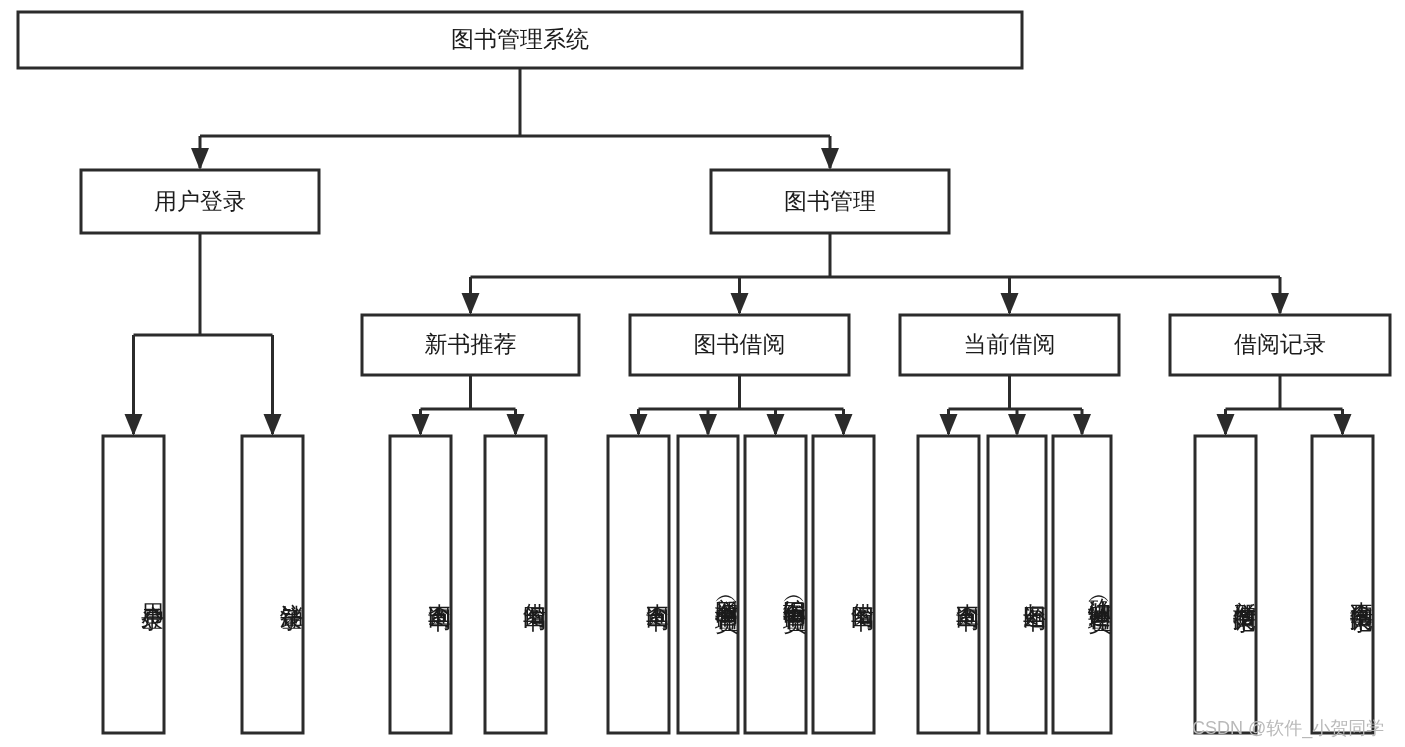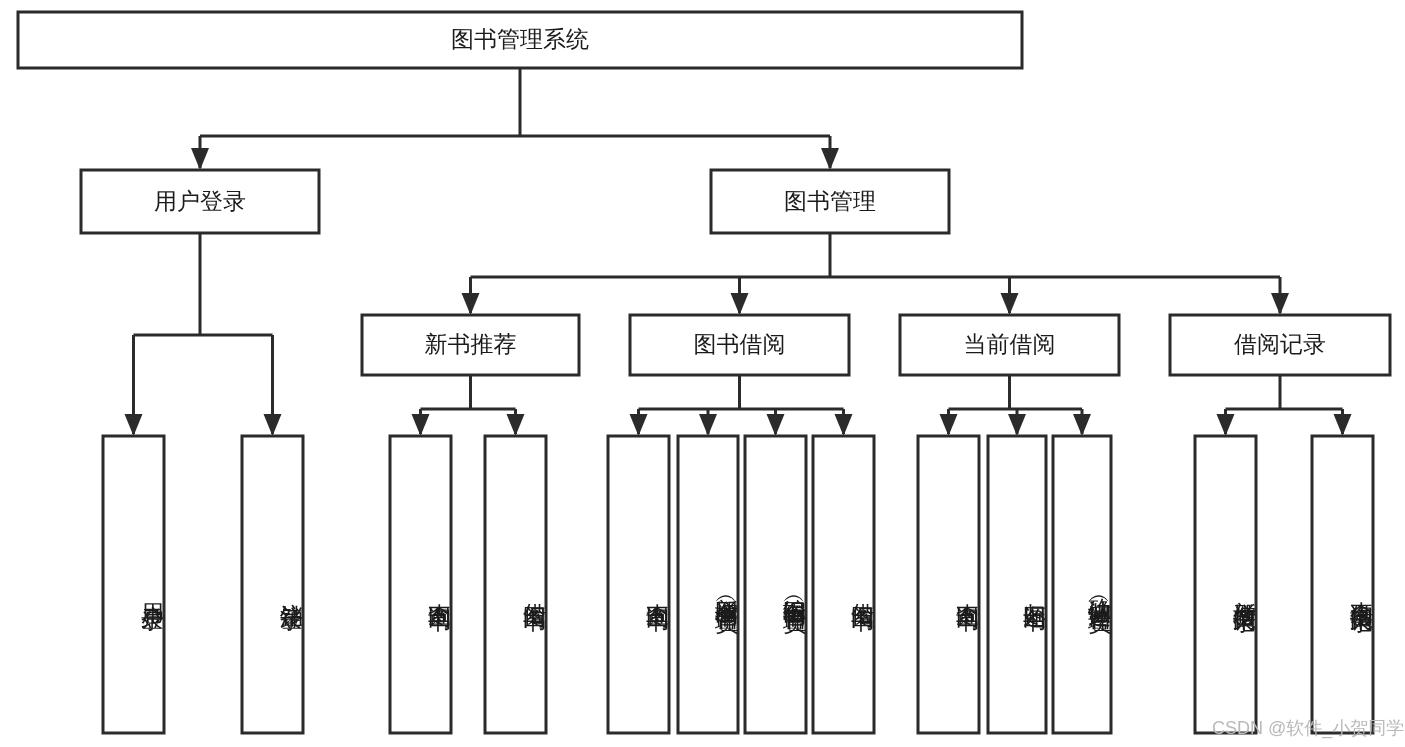--- a/index.html
+++ b/index.html
@@ -173,15 +173,15 @@
       <div class="node-label-v" style="left: 678px; top: 450px; width: 60px; height: 277px;">新增图书（管理员）</div>
       <div class="node-label-v" style="left: 745px; top: 450px; width: 61px; height: 277px;">编辑图书（管理员）</div>
       <div class="node-label-v" style="left: 813px; top: 450px; width: 61px; height: 277px;">借阅图书</div>
       <div class="node-label-v" style="left: 918px; top: 450px; width: 61px; height: 277px;">查询图书</div>
       <div class="node-label-v" style="left: 988px; top: 450px; width: 58px; height: 277px;">归还图书</div>
       <div class="node-label-v" style="left: 1053px; top: 450px; width: 58px; height: 277px;">确认归还（管理员）</div>
       <div class="node-label-v" style="left: 1195px; top: 450px; width: 61px; height: 277px;">新增借阅记录</div>
       <div class="node-label-v" style="left: 1312px; top: 450px; width: 61px; height: 277px;">查询借阅记录</div>
     </div>
 
-  <div class="watermark" style="left: 1192px; top: 716px; margin-left: 20px;">CSDN @软件_小贺同学</div>
+  <div class="watermark" style="left: 1192px; top: 716px;">CSDN @软件_小贺同学</div>
 
 </div>
 
 </body></html>

